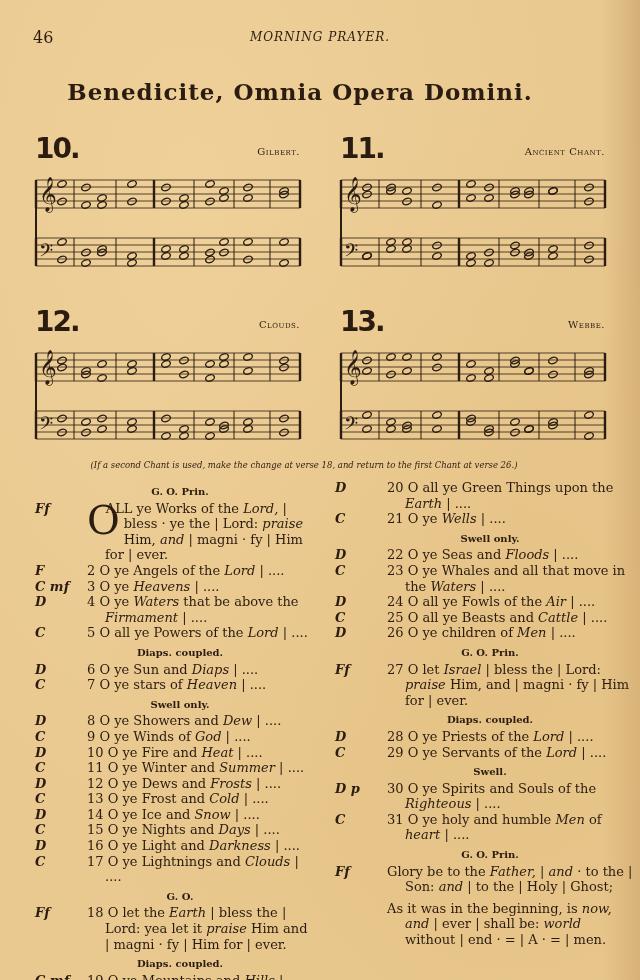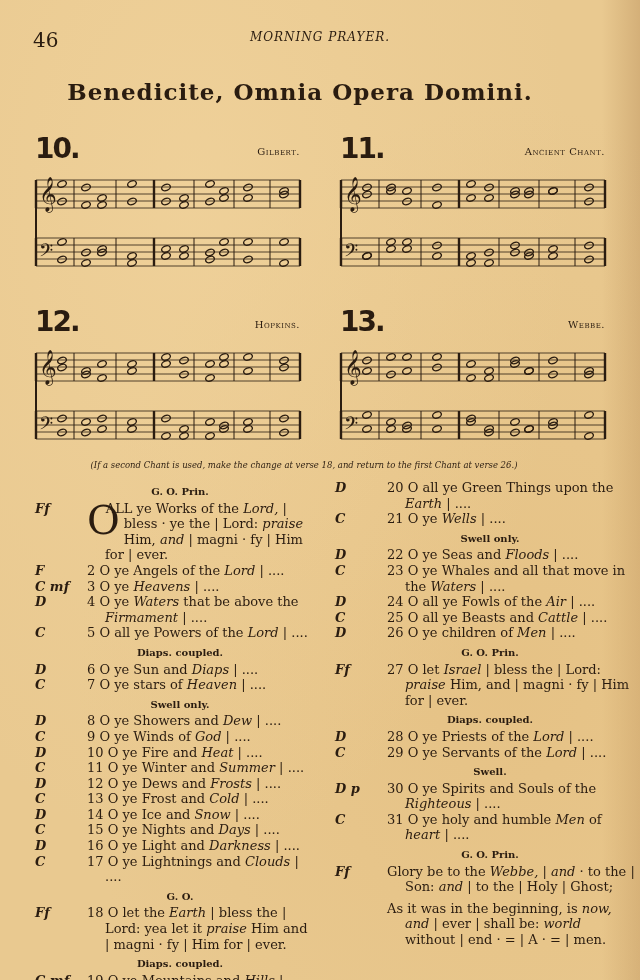--- a/index.html
+++ b/index.html
@@ -7,21 +7,21 @@
     width:640px; height:980px; overflow:hidden; position:relative;
     background:#e9c990;
     background-image:
       radial-gradient(ellipse at 30% 20%, rgba(243,214,160,0.55), transparent 60%),
       radial-gradient(ellipse at 80% 70%, rgba(225,185,120,0.45), transparent 60%),
       linear-gradient(90deg, rgba(0,0,0,0) 94%, rgba(150,100,50,0.25) 100%);
     font-family:"DejaVu Serif", serif;
     color:#2a1c10;
   }
   .header { position:absolute; top:28px; left:0; width:640px; height:20px; }
-  .page-num { position:absolute; left:33px; top:0; font-size:20px; }
+  .page-num { position:absolute; left:33px; top:0; font-size:16px; }
   .running-head { position:absolute; left:0; width:640px; text-align:center; top:2px; font-size:12px; font-style:italic; letter-spacing:1px; }
   .title { position:absolute; top:78px; left:0; width:600px; text-align:center; font-family:"DejaVu Serif", serif; font-weight:bold; font-size:23px; letter-spacing:1px; }
   .chant { position:absolute; width:280px; height:150px; }
   .chant-num { position:absolute; left:15px; top:0; font-family:"DejaVu Sans", sans-serif; font-weight:bold; font-size:28px; letter-spacing:-2px; }
   .composer { position:absolute; right:0; top:14px; font-size:10px; letter-spacing:0.5px; font-variant:small-caps; }
   .music { position:absolute; left:14px; top:38px; width:268px; height:112px; }
   .note-text { position:absolute; top:460px; left:0; width:608px; text-align:center; font-size:8.5px; font-style:italic; }
   .col { position:absolute; top:480px; font-size:13px; line-height:15.6px; }
   .col-left { left:35px; width:280px; }
   .col-right { left:335px; width:300px; }
@@ -188,21 +188,21 @@
       <ellipse cx="214" cy="21" rx="4.5" ry="3" fill="none" stroke="#2a1c10" stroke-width="1.4" transform="rotate(-20 214 21)"></ellipse>
       <ellipse cx="214" cy="86" rx="4.5" ry="3" fill="none" stroke="#2a1c10" stroke-width="1.4" transform="rotate(-20 214 86)"></ellipse>
       <ellipse cx="250" cy="17.5" rx="4.5" ry="3" fill="none" stroke="#2a1c10" stroke-width="1.4" transform="rotate(-20 250 17.5)"></ellipse>
       <ellipse cx="250" cy="75.5" rx="4.5" ry="3" fill="none" stroke="#2a1c10" stroke-width="1.4" transform="rotate(-20 250 75.5)"></ellipse>
       <ellipse cx="250" cy="31.5" rx="4.5" ry="3" fill="none" stroke="#2a1c10" stroke-width="1.4" transform="rotate(-20 250 31.5)"></ellipse>
       <ellipse cx="250" cy="89.5" rx="4.5" ry="3" fill="none" stroke="#2a1c10" stroke-width="1.4" transform="rotate(-20 250 89.5)"></ellipse>
     </svg>
 </div>
 <div class="chant" style="left:20px; top:305px;">
   <span class="chant-num">12.</span>
-  <span class="composer">Hopkins.</span>
+  <span class="composer">Clouds.</span>
   <svg class="music" viewBox="0 0 268 112">
       <line x1="2" x2="266" y1="10" y2="10" stroke="#2a1c10" stroke-width="0.8"></line>
       <line x1="2" x2="266" y1="17" y2="17" stroke="#2a1c10" stroke-width="0.8"></line>
       <line x1="2" x2="266" y1="24" y2="24" stroke="#2a1c10" stroke-width="0.8"></line>
       <line x1="2" x2="266" y1="31" y2="31" stroke="#2a1c10" stroke-width="0.8"></line>
       <line x1="2" x2="266" y1="38" y2="38" stroke="#2a1c10" stroke-width="0.8"></line>
       <line x1="2" x2="2" y1="10" y2="38" stroke="#2a1c10" stroke-width="2.4"></line>
       <line x1="40" x2="40" y1="10" y2="38" stroke="#2a1c10" stroke-width="1"></line>
       <line x1="82" x2="82" y1="10" y2="38" stroke="#2a1c10" stroke-width="1"></line>
       <line x1="120" x2="120" y1="10" y2="38" stroke="#2a1c10" stroke-width="2.4"></line>
@@ -478,19 +478,19 @@
       <span class="mark">D p</span>
       <span class="body">30 O ye Spirits and Souls of the <i>Righteous</i> | ....</span>
     </div>
     <div class="verse wrap">
       <span class="mark">C</span>
       <span class="body">31 O ye holy and humble <i>Men</i> of <i>heart</i> | ....</span>
     </div>
     <div class="section">G. O. Prin.</div>
     <div class="verse wrap">
       <span class="mark">Ff</span>
-      <span class="body">Glory be to the <i>Webbe,</i> | <i>and</i> · to the | Son: <i>and</i> | to the | Holy | Ghost;</span>
+      <span class="body">Glory be to the <i>Father,</i> | <i>and</i> · to the | Son: <i>and</i> | to the | Holy | Ghost;</span>
     </div>
     <div class="verse wrap" style="margin-top: 6px;">
       <span class="mark"></span>
       <span class="body">As it was in the beginning, is <i>now,</i> <i>and</i> | ever | shall be: <i>world</i> without | end · = | A · = | men.</span>
     </div>
   </div>
 
 </body></html>

